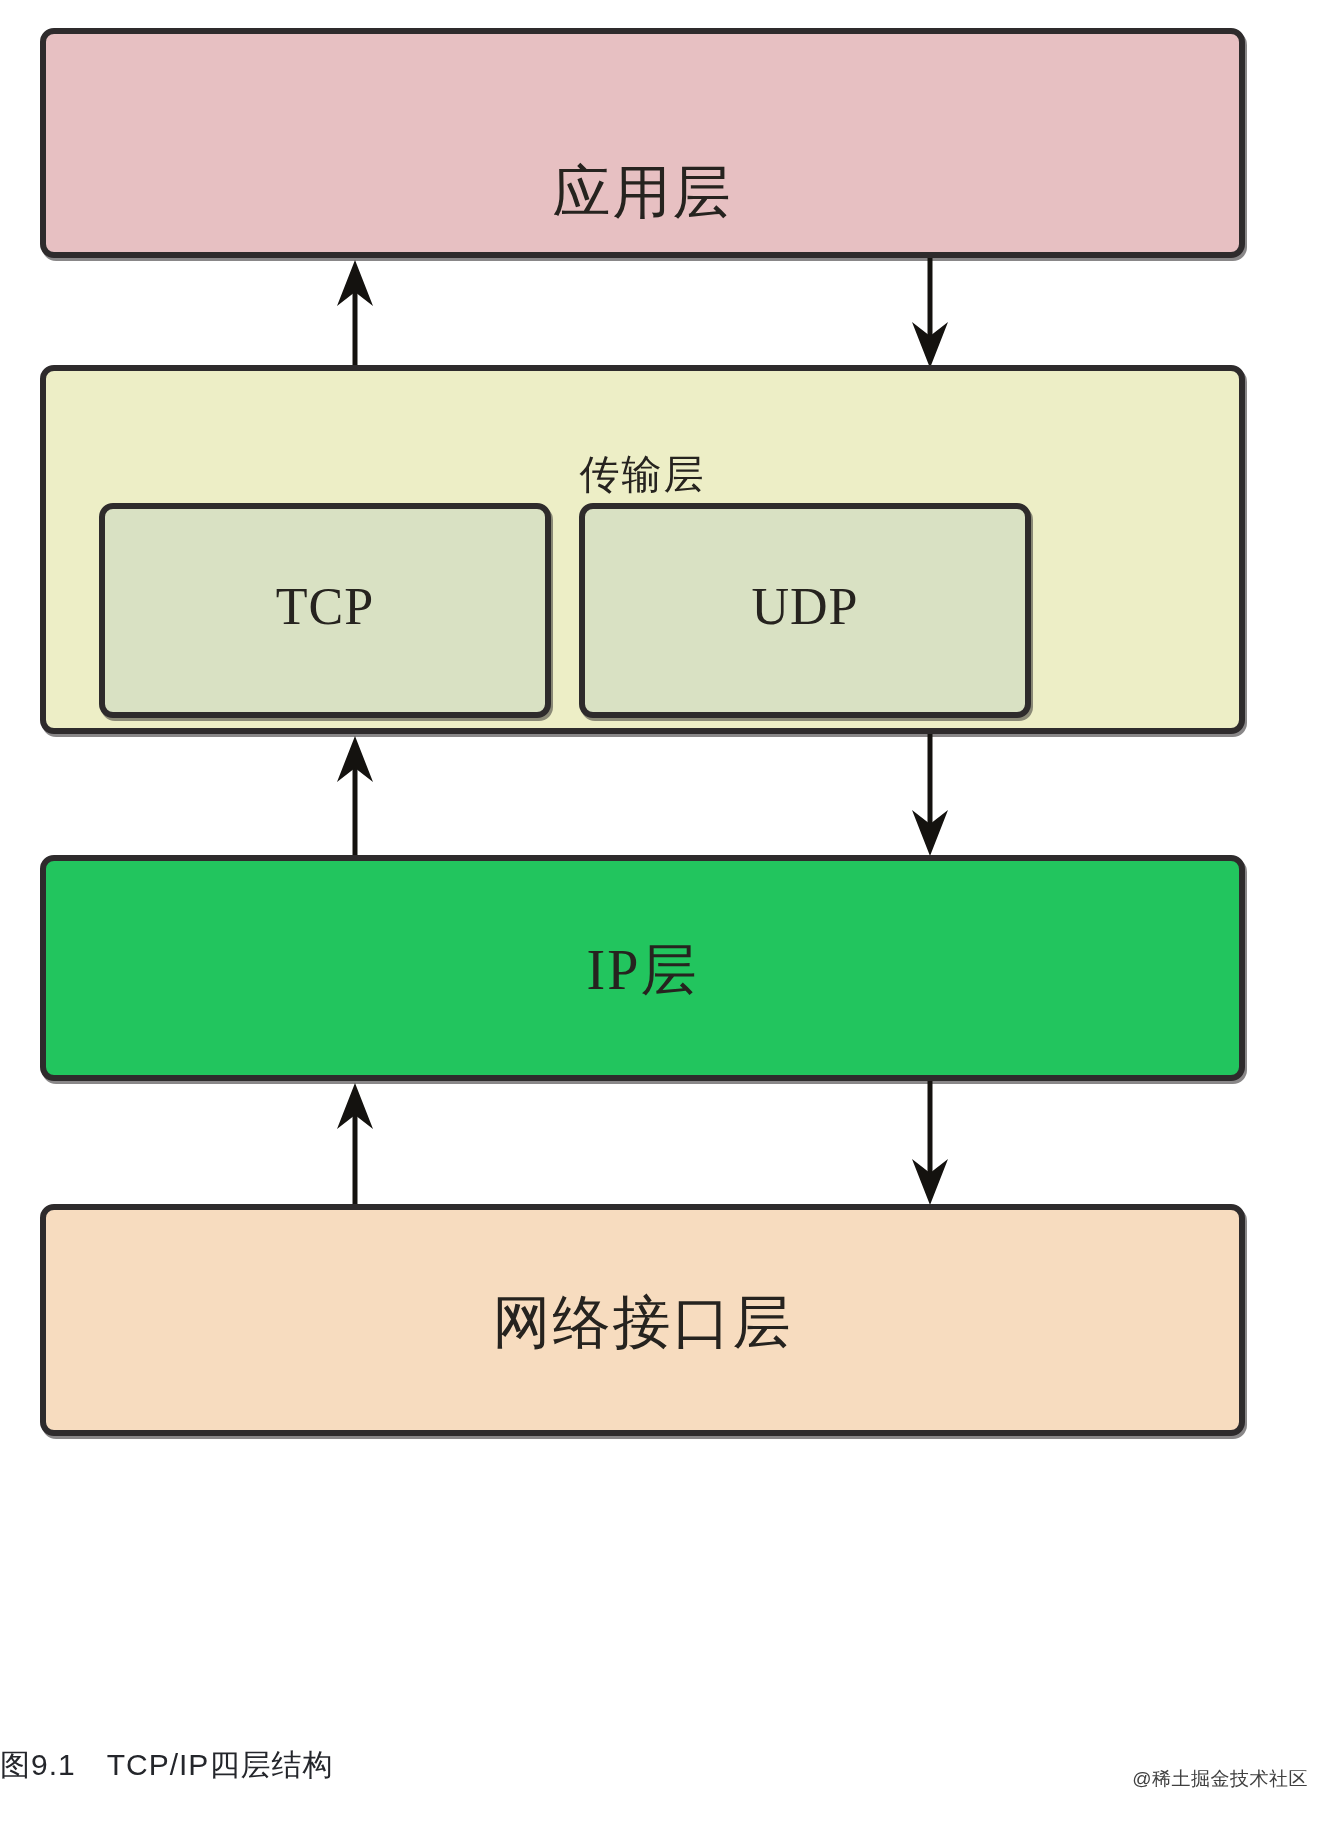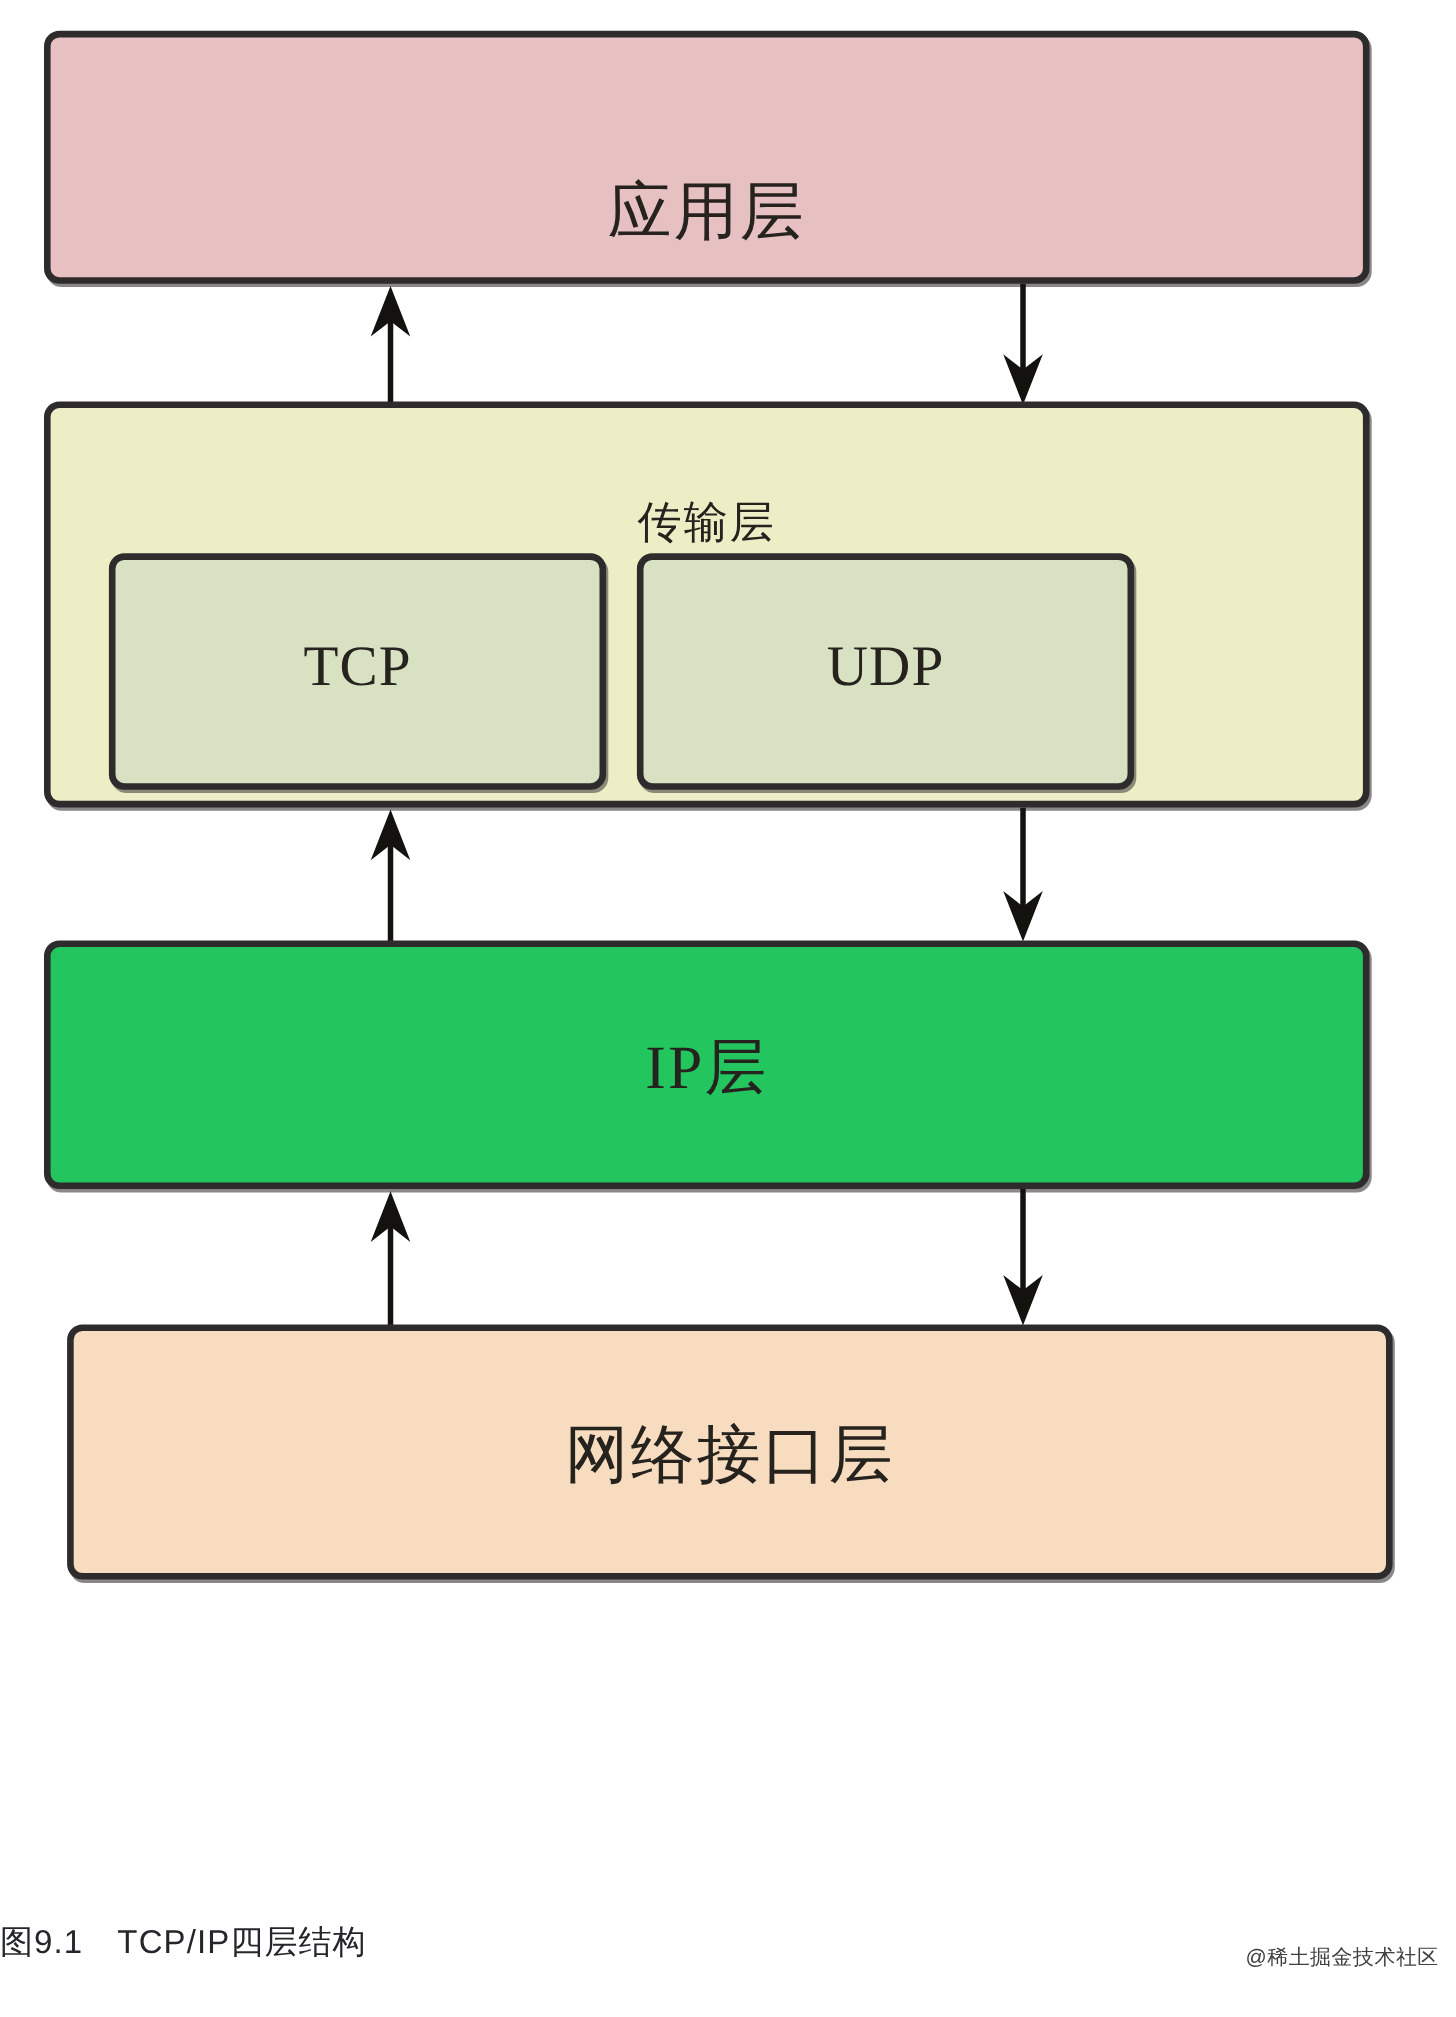--- a/index.html
+++ b/index.html
@@ -80,21 +80,20 @@
     top: 72px;
     font-size: 56px;
   }
 
   #box-netif {
     left: 40px;
     top: 1204px;
     width: 1205px;
     height: 232px;
     background: #f7dcbf;
-    margin-left: 21px;
   }
   #box-netif .layer-label {
     top: 74px;
     font-size: 58px;
   }
 
   
   .proto-box {
     position: absolute;
     box-sizing: border-box;

